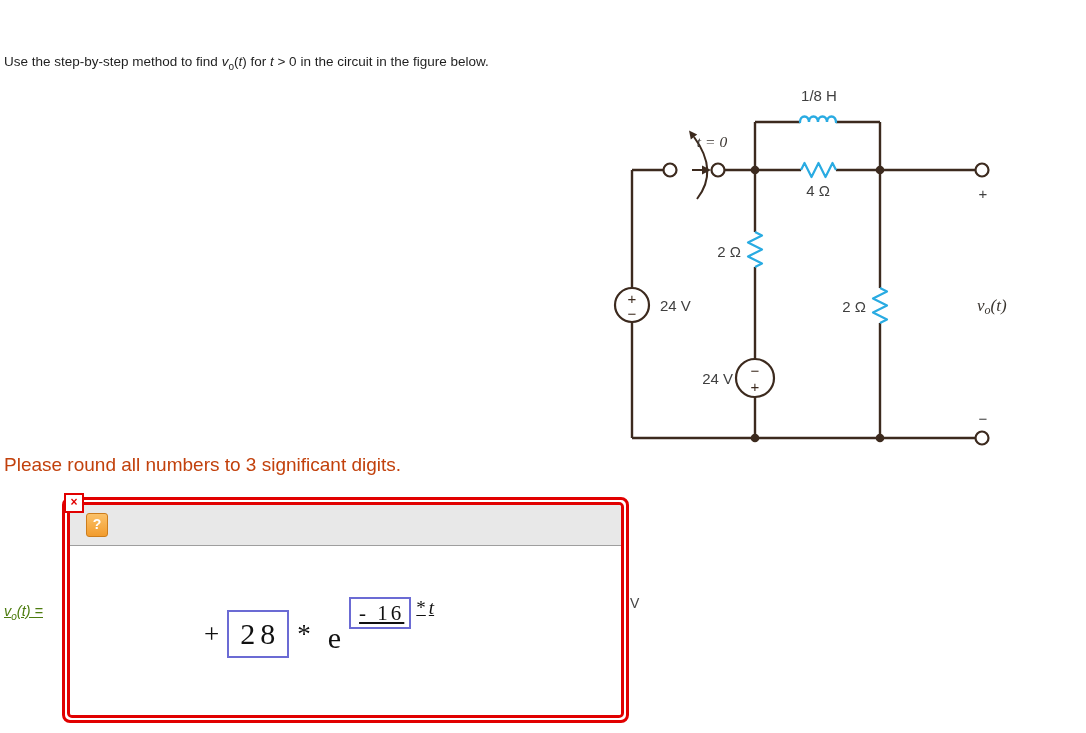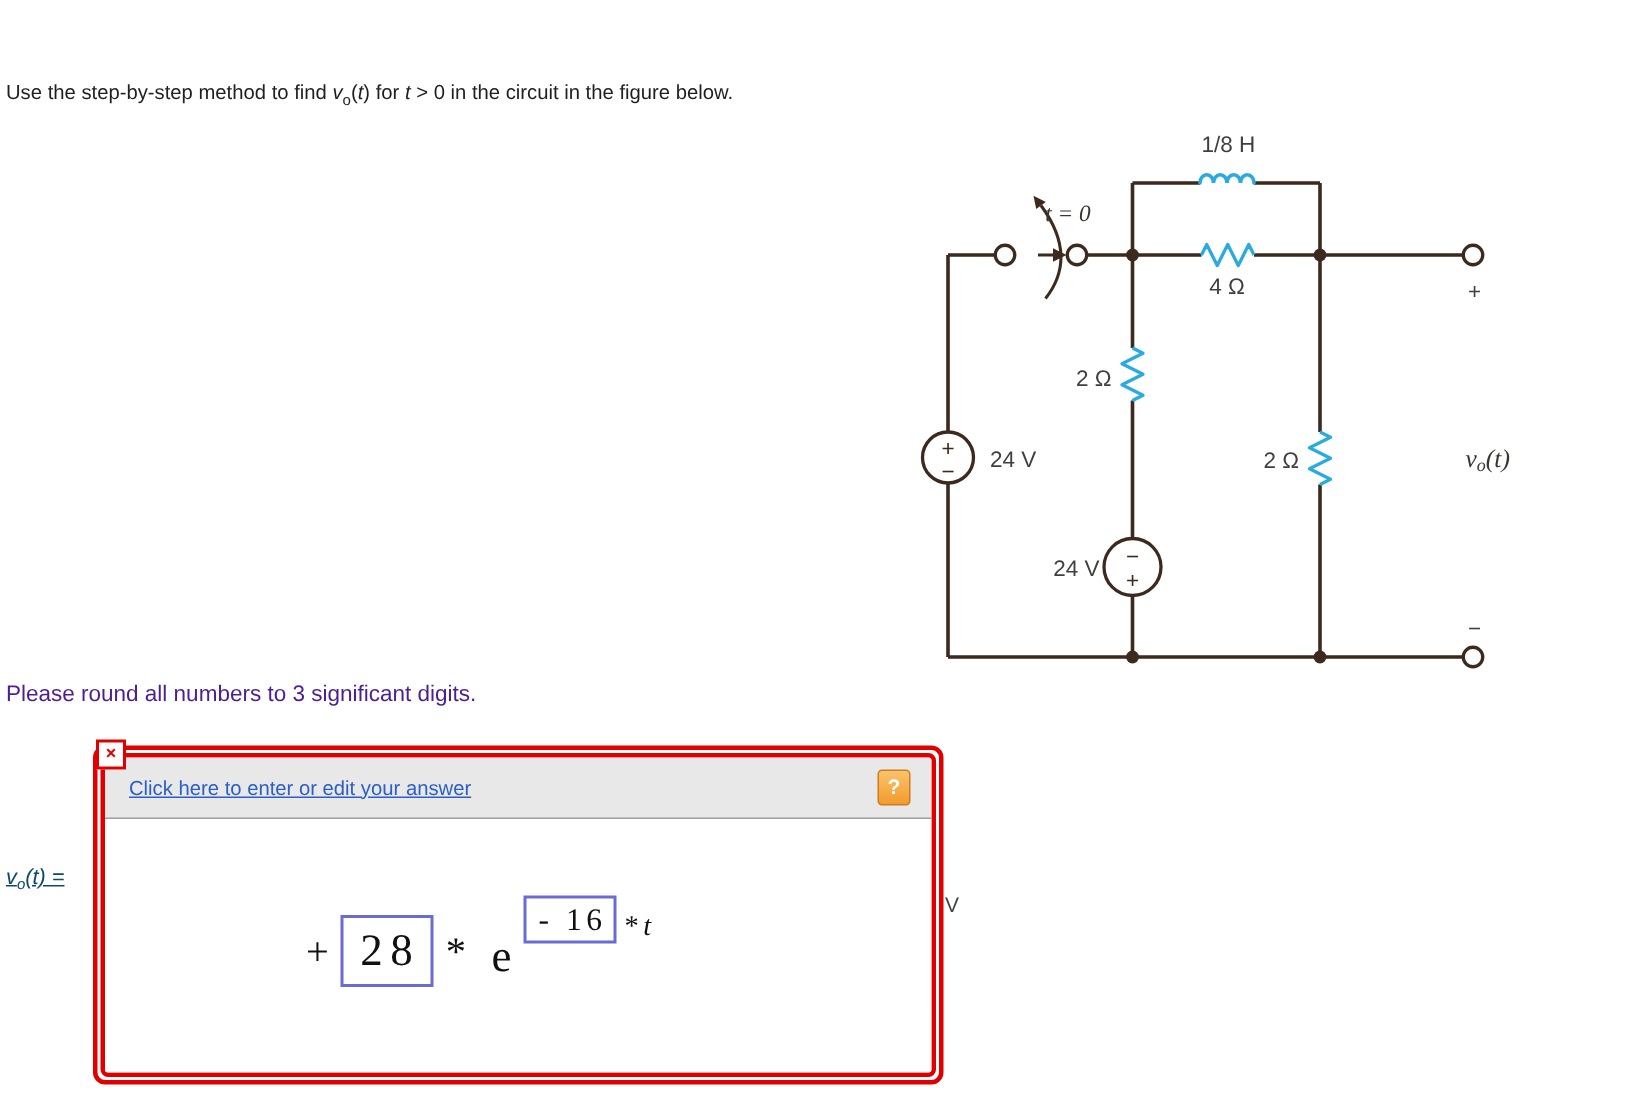--- a/index.html
+++ b/index.html
@@ -4,21 +4,21 @@
 <style>
   html,body{margin:0;padding:0;}
   body{
     width:1086px;height:733px;position:relative;overflow:hidden;
     background:#ffffff;font-family:"Liberation Sans",sans-serif;
   }
   
   .question{position:absolute;left:4px;top:26px;font-size:13.5px;color:#1f1f1f;margin-top:28px;}
   .question i{font-style:italic;}
   .question sub{font-size:10px;}
-  .instruction{position:absolute;left:4px;top:454px;font-size:15px;color:#4c1d95;}
+  .instruction{position:absolute;left:4px;top:454px;font-size:19px;color:#c2410c;}
 
   
   .circuit{position:absolute;left:600px;top:80px;}
 
   
   .widget{
     position:absolute;left:62px;top:497px;width:557px;height:216px;
     border:3px solid #e10000;border-radius:8px;background:#fff;padding:2px;box-sizing:content-box;
   }
   .widget-inner{
@@ -43,25 +43,25 @@
   }
   .widget-body{flex:1;position:relative;background:#fff;}
   .formula{
     position:absolute;left:126px;top:64px;display:flex;align-items:center;
     font-family:"Liberation Serif",serif;color:#111;
   }
   .abox{border:2px solid #6b6bd4;display:inline-block;text-align:center;background:#fff;}
   .abox.big{font-size:30px;line-height:42px;padding:1px 7px 1px 11px;letter-spacing:5px;min-width:32px;}
   .op{font-size:27px;margin:0 8px;}
   .euler{font-size:30px;margin:0 2px 0 9px;transform:translateY(4px);}
-  .expgroup{display:inline-flex;align-items:flex-end;transform:translateY(-21px);margin-left:6px;}
+  .expgroup{display:inline-flex;align-items:flex-start;transform:translateY(-21px);margin-left:6px;text-decoration:underline;}
   .abox.small{font-size:21px;line-height:28px;padding:0 5px 0 8px;letter-spacing:3px;}
   .exp-op{font-size:19px;margin:0 3px 0 5px;}
   .exp-var{font-size:19px;font-style:italic;}
-  .lhs{position:absolute;left:4px;top:577px;font-size:14.5px;color:#0c4a6e;text-decoration:underline;}
+  .lhs{position:absolute;left:4px;top:603px;font-size:14.5px;color:#4d7c0f;text-decoration:underline;}
   .lhs i{font-style:italic;}
   .lhs sub{font-size:10px;font-style:italic;}
   .unit{position:absolute;left:630px;top:595px;font-size:14px;color:#444;}
 </style>
 </head>
 <body>
 
 <div class="question">
   <span>Use the step-by-step method to find </span><i>v</i><sub>o</sub><span>(</span><i>t</i><span>) for </span><i>t</i><span> &gt; 0 in the circuit in the figure below.</span>
 </div>
@@ -117,21 +117,20 @@
 </svg>
 
 <div class="instruction">Please round all numbers to 3 significant digits.</div>
 
 <div class="lhs"><i>v</i><sub>o</sub><i>(t) =</i></div>
 
 <div class="widget">
   <div class="close-btn"><span>×</span></div>
   <div class="widget-inner">
     <div class="widget-header">
-      <a class="edit-link">Click here to enter or edit your answer</a>
       <div class="help-btn"><span>?</span></div>
     </div>
     <div class="widget-body">
       <div class="formula">
         <span class="op">+</span>
         <span class="abox big">28</span>
         <span class="op">*</span>
         <span class="euler">e</span>
         <span class="expgroup">
           <span class="abox small">- 16</span>

